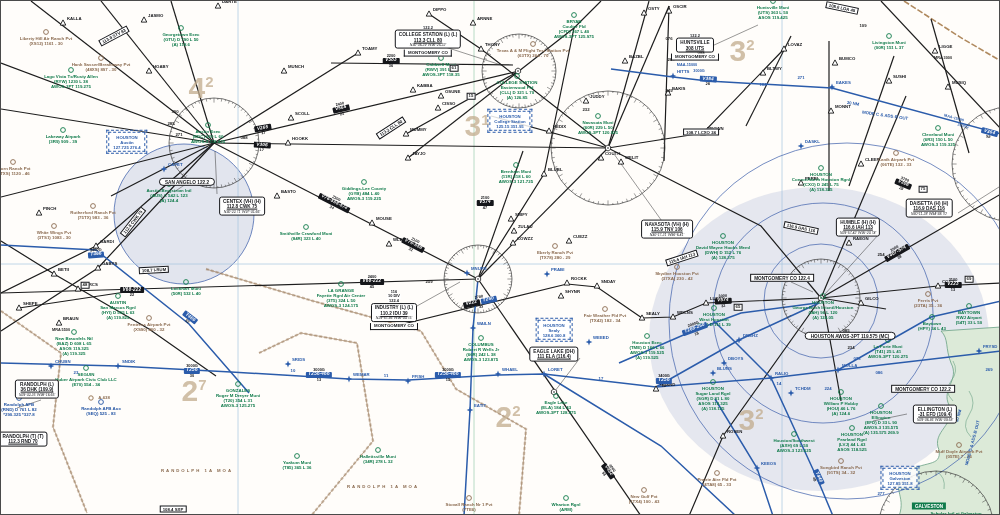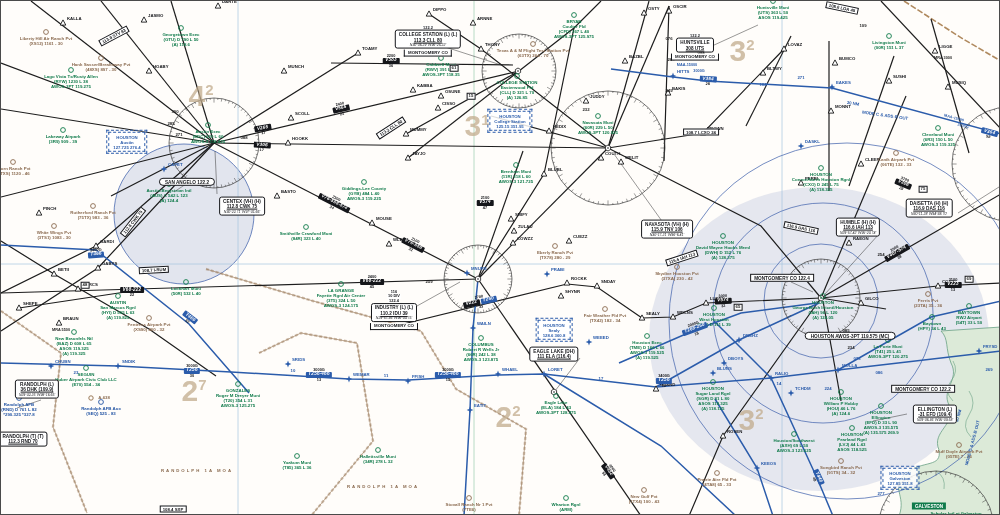--- a/index.html
+++ b/index.html
@@ -1158,21 +1158,21 @@
       <div>(23TA) 35 - 36</div>
     </div>
     <div class="blk" style="left: 12px; top: 166px; color: rgb(138, 106, 79); transform: translate(-50%, 0px); font-size: 4.4px; font-weight: 700;">
       <div>Thorn Ranch Pvt</div>
       <div>(6TXS) 1120 - 46</div>
     </div>
     <div class="blk" style="left: 895px; top: 157px; color: rgb(138, 106, 79); transform: translate(-50%, 0px); font-size: 4.4px; font-weight: 700;">
       <div>Canik Airpark Pvt</div>
       <div>(06TE) 132 - 33</div>
     </div>
-    <div class="gridnum" style="left: 200px; top: 87px; color: rgb(194, 172, 141); font-size: 30px; margin-top: 8px;"><span>4</span><span style="font-size: 15px; vertical-align: super;">2</span></div>
+    <div class="gridnum" style="left: 200px; top: 87px; color: rgb(194, 172, 141); font-size: 30px;"><span>4</span><span style="font-size: 15px; vertical-align: super;">2</span></div>
     <div class="gridnum" style="left: 476px; top: 125px; color: rgb(194, 172, 141); font-size: 30px;"><span>3</span><span style="font-size: 15px; vertical-align: super;">1</span></div>
     <div class="gridnum" style="left: 741px; top: 50px; color: rgb(194, 172, 141); font-size: 30px;"><span>3</span><span style="font-size: 15px; vertical-align: super;">2</span></div>
     <div class="gridnum" style="left: 193px; top: 390px; color: rgb(194, 172, 141); font-size: 30px;"><span>2</span><span style="font-size: 15px; vertical-align: super;">7</span></div>
     <div class="gridnum" style="left: 507px; top: 416px; color: rgb(194, 172, 141); font-size: 30px;"><span>2</span><span style="font-size: 15px; vertical-align: super;">2</span></div>
     <div class="gridnum" style="left: 750px; top: 419px; color: rgb(194, 172, 141); font-size: 30px;"><span>3</span><span style="font-size: 15px; vertical-align: super;">2</span></div>
     <div class="lbl" style="left: 196px; top: 470px; color: rgb(138, 106, 79); font-size: 4.3px; font-weight: 600; letter-spacing: 2px;">RANDOLPH 1A MOA</div>
     <div class="lbl" style="left: 382px; top: 486px; color: rgb(138, 106, 79); font-size: 4.3px; font-weight: 600; letter-spacing: 2px;">RANDOLPH 1A MOA</div>
     <div class="lbl" style="left: 103px; top: 397px; color: rgb(138, 106, 79); font-size: 4.3px; font-weight: 600;">A-638</div>
     <div class="lbl" style="left: 852px; top: 103px; color: rgb(43, 92, 171); font-size: 4.3px; font-weight: 600; transform: translate(-50%, -50%) rotate(8deg);">30 NM</div>
     <div class="lbl" style="left: 884px; top: 115px; color: rgb(43, 92, 171); font-size: 4.3px; font-weight: 600; transform: translate(-50%, -50%) rotate(8deg);">MODE C &amp; ADS-B OUT</div>

